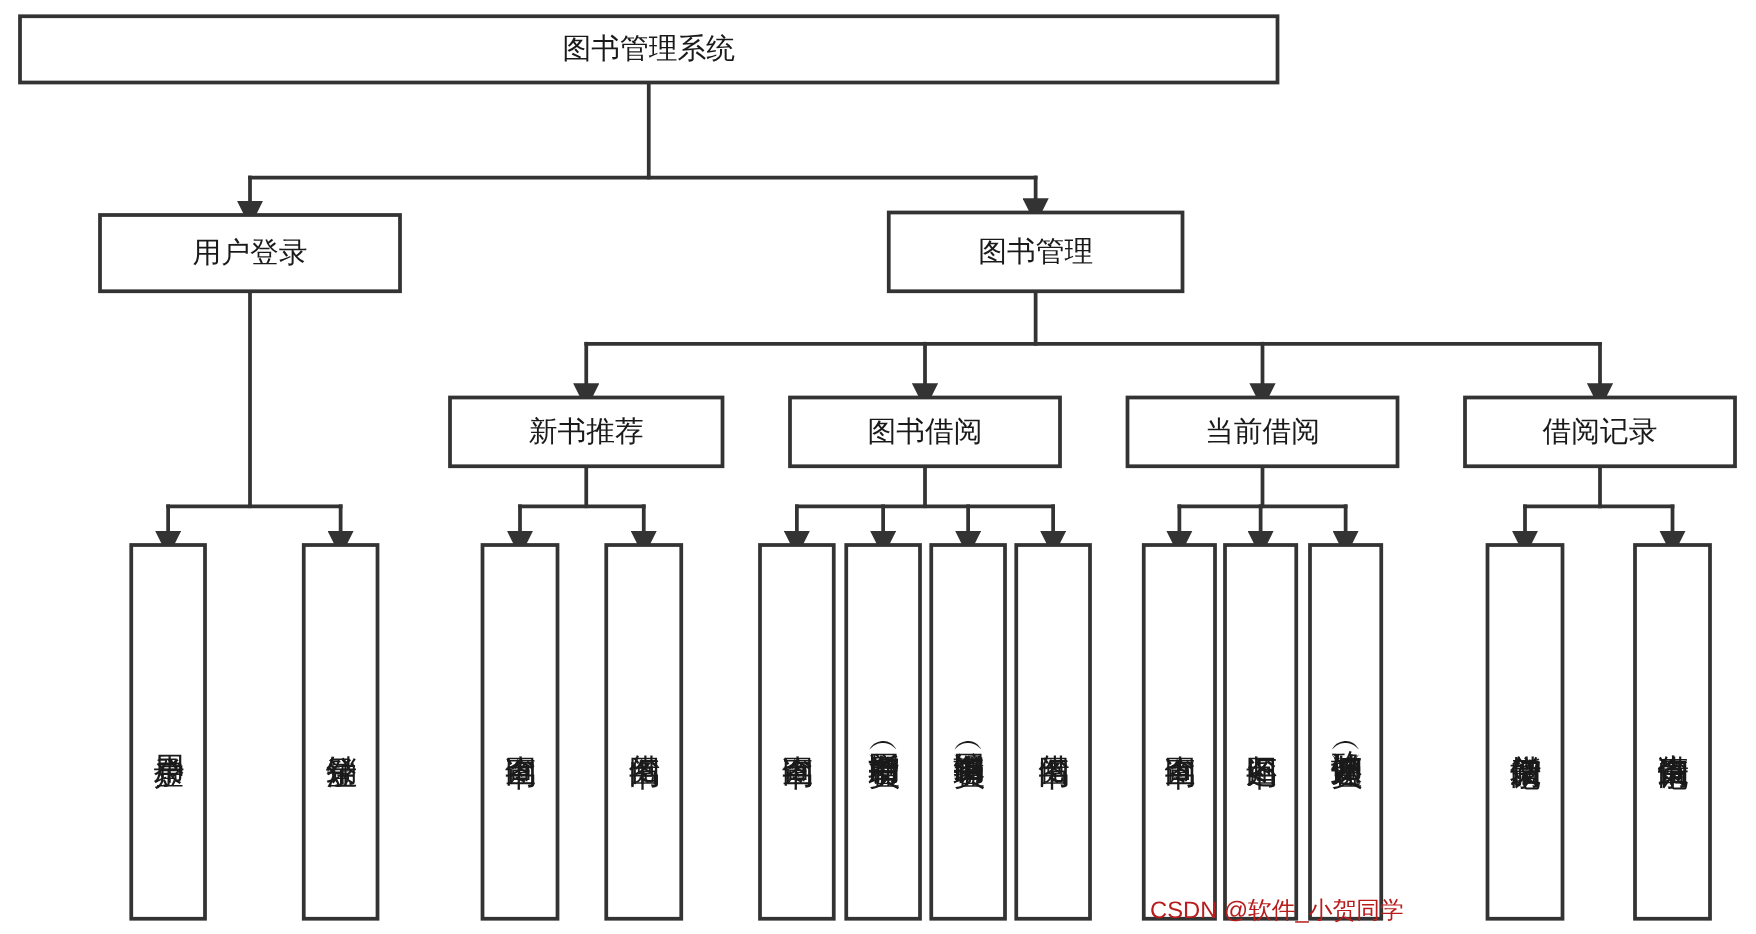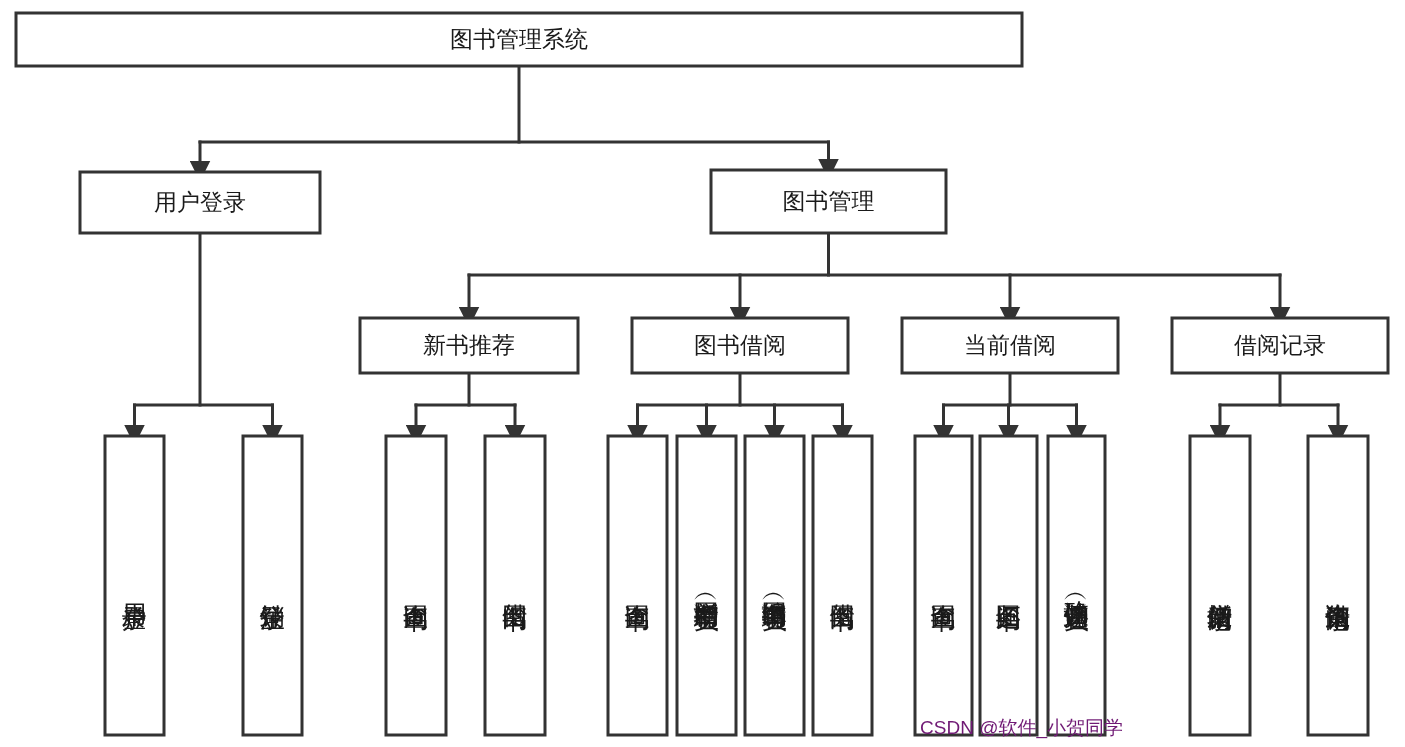--- a/index.html
+++ b/index.html
@@ -35,21 +35,21 @@
     color:#1a1a1a;
     letter-spacing:1px;
     white-space:nowrap;
   }
   .watermark{
     position:absolute;
     right:8px;
     bottom:6px;
     font-family:"Liberation Sans","DejaVu Sans",sans-serif;
     font-size:19px;
-    color:#701a75;
+    color:#b91c1c;
     white-space:nowrap;
     user-select:none;
   }
 </style>
 </head>
 <body>
 
 <div id="diagram-root">
 
   <svg id="tree-svg" viewBox="0 0 1405 747">

